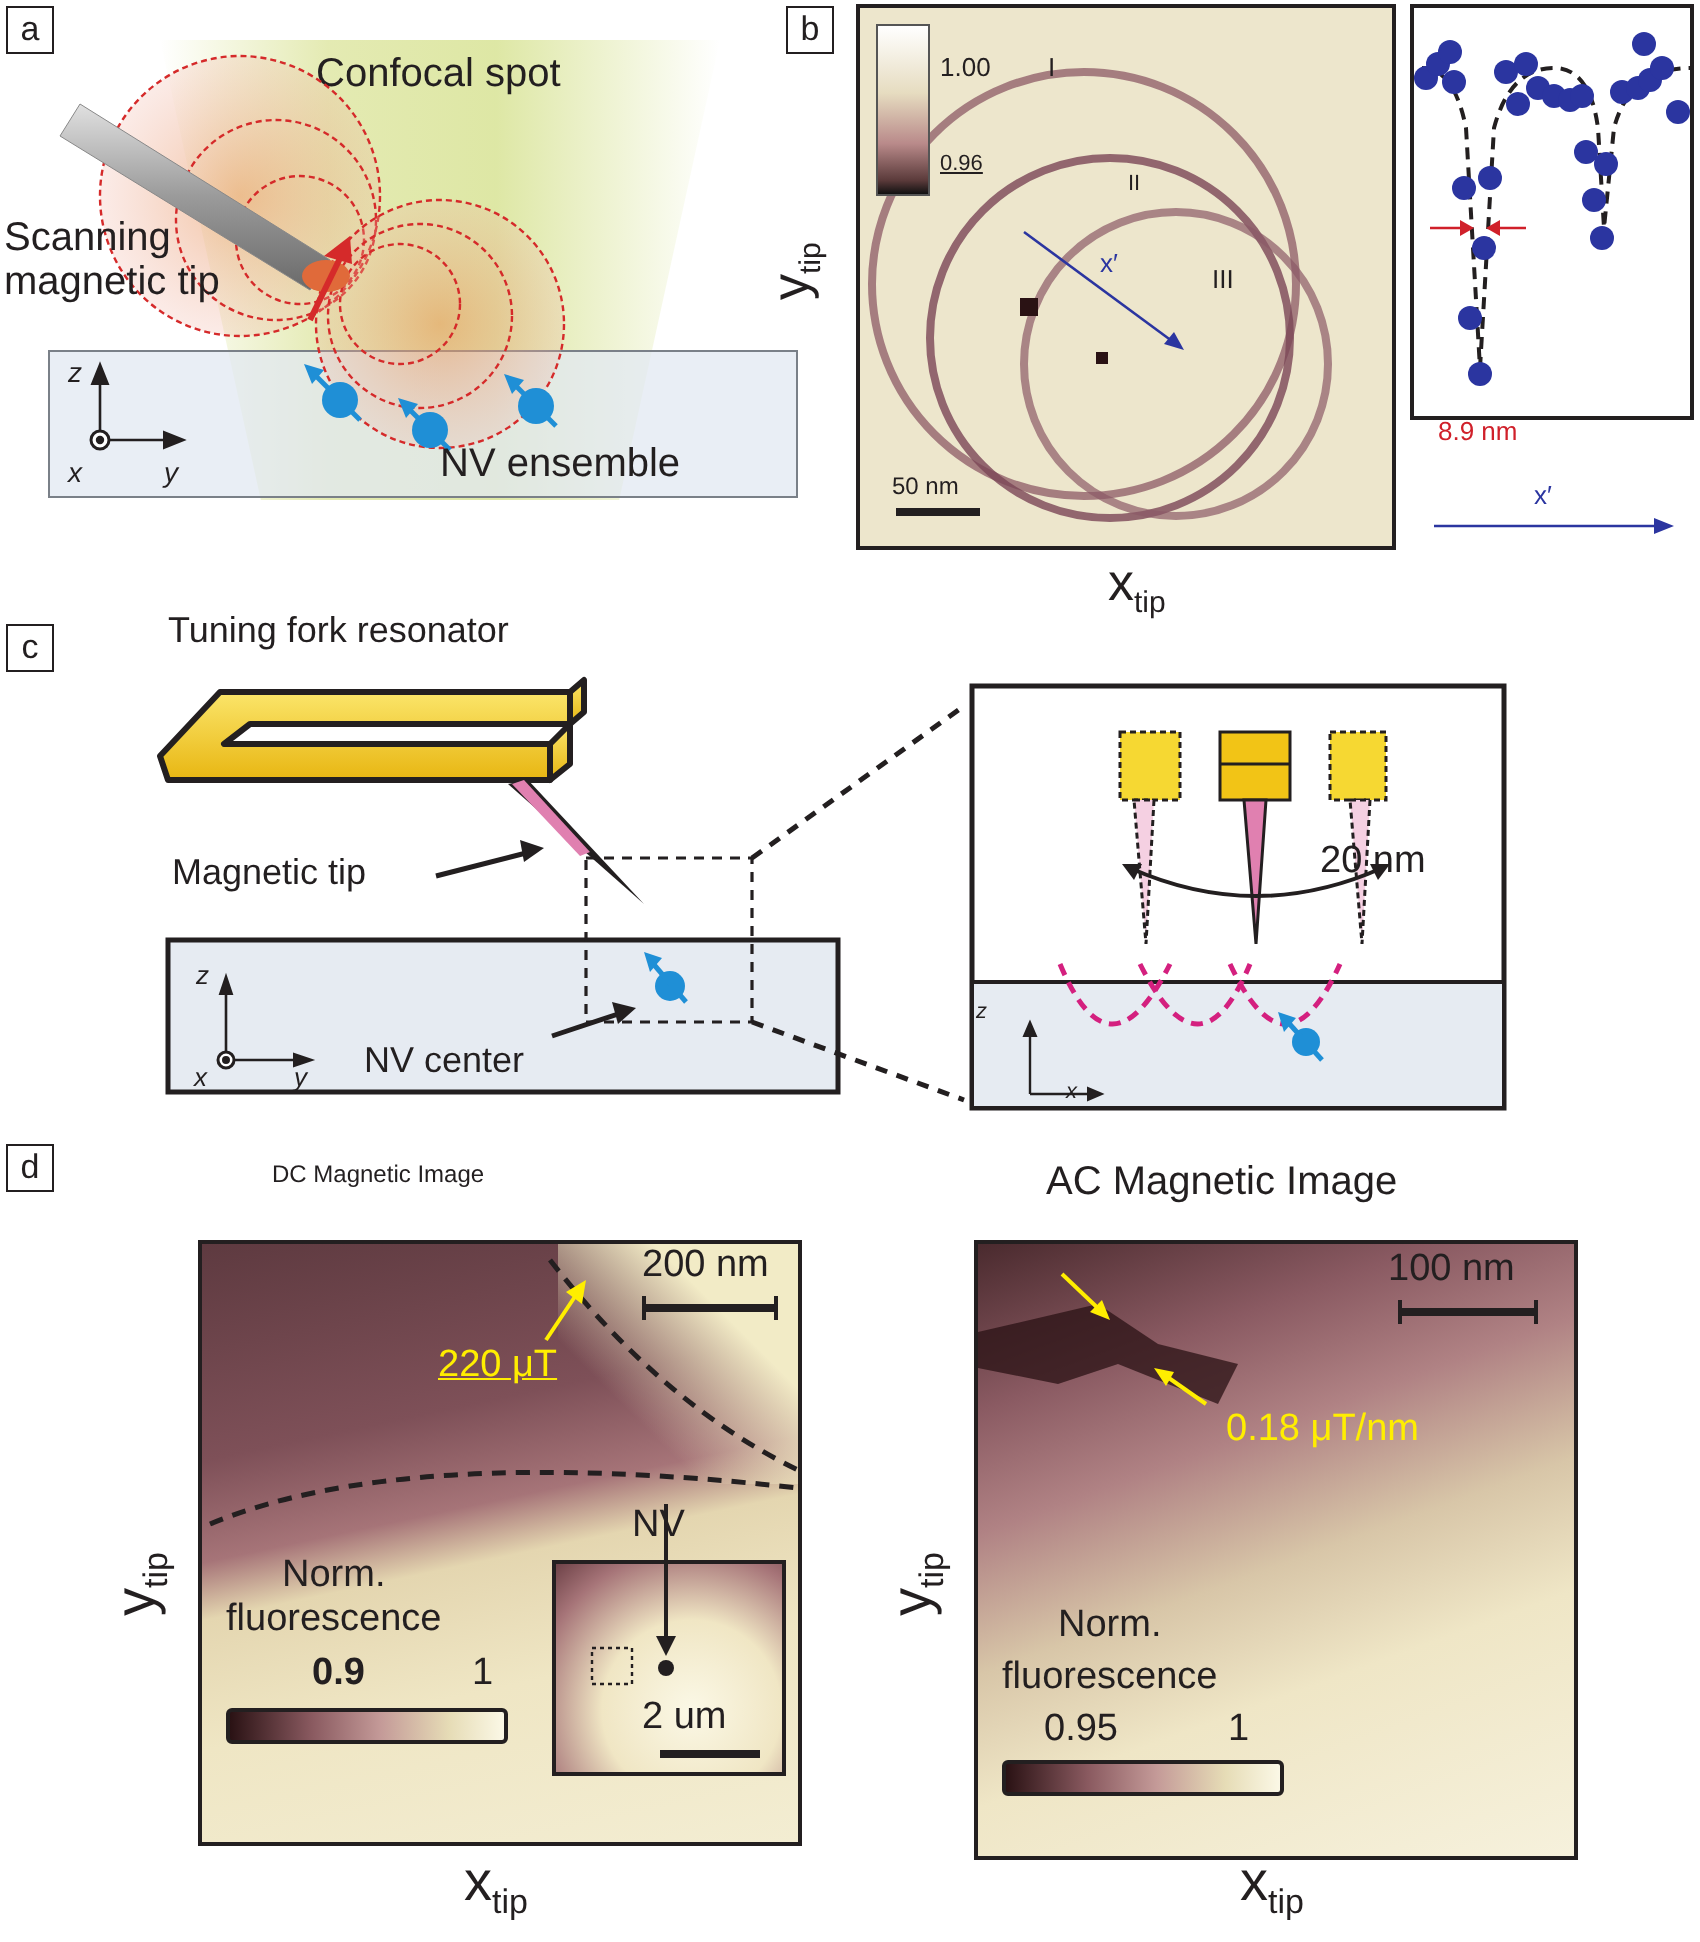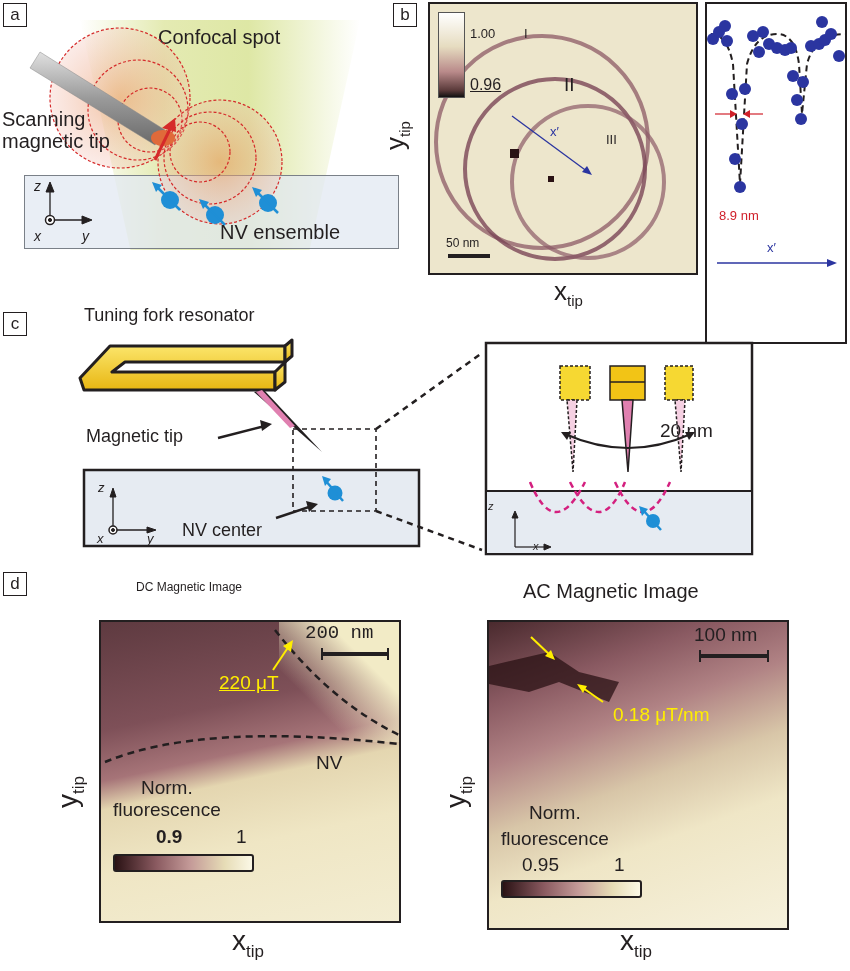--- a/index.html
+++ b/index.html
@@ -78,32 +78,32 @@
     <circle cx="112" cy="138" r="106" fill="none" stroke="#8c5a66" stroke-width="4" opacity="0.75"></circle>
     <circle cx="125" cy="165" r="90" fill="none" stroke="#7a4656" stroke-width="4" opacity="0.8"></circle>
     <circle cx="158" cy="178" r="76" fill="none" stroke="#8c5a66" stroke-width="4" opacity="0.7"></circle>
     <rect x="80" y="145" width="9" height="9" fill="#2a1214"></rect>
     <rect x="118" y="172" width="6" height="6" fill="#2a1214"></rect>
     <line x1="82" y1="112" x2="158" y2="168" stroke="#2b35a0" stroke-width="1.3"></line>
     <polygon points="162,171 152,168 157,162" fill="#2b35a0"></polygon>
   </svg>
   <div class="abs" style="left:8px;top:8px;width:25px;height:84px;border:1px solid #555;background:linear-gradient(#ffffff,#e6dcc0 40%,#b98a8a 70%,#5a3a3a 92%,#111 100%);"></div>
   <div class="txt" style="left:40px;top:22px;font-size:13px;">1.00</div>
-  <div class="txt" style="left:40px;top:72px;font-size:16px;text-decoration:underline;">0.96</div>
+  <div class="txt" style="left:40px;top:72px;font-size:11px;text-decoration:underline;">0.96</div>
   <div class="txt" style="left:94px;top:22px;font-size:13px;">I</div>
-  <div class="txt" style="left:134px;top:70px;font-size:19px;">II</div>
+  <div class="txt" style="left:134px;top:82px;font-size:11px;">II</div>
   <div class="txt" style="left:176px;top:128px;font-size:13px;">III</div>
   <div class="txt" style="left:120px;top:120px;font-size:13px;color:#2b35a0;">x′</div>
   <div class="txt" style="left:16px;top:232px;font-size:12px;">50 nm</div>
   <div class="abs" style="left:18px;top:250px;width:42px;height:4px;background:#231f20;"></div>
 </div>
 <div class="txt" style="left:554px;top:276px;font-size:26px;"><span>x</span><sub style="font-size:15px;">tip</sub></div>
 <div class="txt" style="left:380px;top:118px;font-size:26px;transform:rotate(-90deg);transform-origin:left top;top:150px;"><span>y</span><sub style="font-size:15px;">tip</sub></div>
 
-<div class="framebox" style="left:705px;top:2px;width:142px;height:342px;background:#fff;">
+<div class="framebox" style="left:705px;top:2px;width:142px;height:208px;background:#fff;">
   <svg width="142" height="273" style="left:0;top:0;">
     <path d="M4,30 Q20,30 26,60 L33,180 L40,60 Q48,30 70,30 Q88,30 92,60 L95,110 L100,60 Q108,30 138,30" fill="none" stroke="#231f20" stroke-width="2" stroke-dasharray="6,4"></path>
     <g fill="#2b35a0">
       <circle cx="6" cy="35" r="6"></circle>
         <circle cx="12" cy="28" r="6"></circle>
         <circle cx="18" cy="22" r="6"></circle>
         <circle cx="20" cy="37" r="6"></circle>
       <circle cx="25" cy="90" r="6"></circle>
         <circle cx="38" cy="85" r="6"></circle>
         <circle cx="35" cy="120" r="6"></circle>
@@ -227,30 +227,40 @@
   <div class="abs" style="right:0;top:0;width:120px;height:120px;background:linear-gradient(225deg,#f2ebc6 30%,rgba(242,235,198,0) 70%);"></div>
   <svg width="302" height="303" style="left:0;top:0;">
     <path d="M174,8 Q230,80 298,113" fill="none" stroke="#231f20" stroke-width="2.5" stroke-dasharray="7,5"></path>
     <path d="M4,140 Q100,100 298,122" fill="none" stroke="#231f20" stroke-width="2.5" stroke-dasharray="7,5"></path>
     <line x1="172" y1="48" x2="188" y2="24" stroke="#ffee00" stroke-width="2"></line>
     <polygon points="192,18 182,24 190,30" fill="#ffee00"></polygon>
     <rect x="220" y="30" width="68" height="4" fill="#231f20"></rect>
     <rect x="220" y="26" width="2" height="12" fill="#231f20"></rect>
       <rect x="286" y="26" width="2" height="12" fill="#231f20"></rect>
   </svg>
-  <div class="txt" style="left:204px;top:0px;font-size:19px;font-family:Liberation Mono, monospace;">200 nm</div>
+  <div class="txt" style="left:220px;top:0px;font-size:19px;">200 nm</div>
   <div class="txt" style="left:118px;top:50px;font-size:19px;color:#ffee00;text-decoration:underline;">220 μT</div>
   <div class="txt" style="left:12px;top:155px;font-size:19px;line-height:22px;text-align:center;">
     <div>Norm.</div>
     <div>fluorescence</div>
   </div>
   <div class="txt" style="left:55px;top:204px;font-size:19px;font-weight:bold;">0.9</div>
   <div class="txt" style="left:135px;top:204px;font-size:19px;">1</div>
   <div class="abs" style="left:12px;top:232px;width:137px;height:14px;border:2px solid #231f20;border-radius:3px;background:linear-gradient(90deg,#2a1214,#8a5a60 30%,#c49a98 55%,#e6dcb6 80%,#fbf8e6);"></div>
   <div class="txt" style="left:215px;top:130px;font-size:19px;">NV</div>
+  <div class="framebox" style="left:175px;top:158px;width:117px;height:108px;background:radial-gradient(circle at 60% 70%,#fbf8e6 0%,#f0e6c4 45%,#a67478 80%,#6e4248 100%);">
+    <svg width="117" height="108" style="left:0;top:0;">
+      <line x1="55" y1="-30" x2="55" y2="40" stroke="#231f20" stroke-width="2"></line>
+      <polygon points="55,46 50,36 60,36" fill="#231f20"></polygon>
+      <circle cx="55" cy="52" r="4" fill="#231f20"></circle>
+      <rect x="18" y="42" width="20" height="18" fill="none" stroke="#231f20" stroke-width="1.2" stroke-dasharray="2,2"></rect>
+      <rect x="52" y="93" width="50" height="4" fill="#231f20"></rect>
+    </svg>
+    <div class="txt" style="left:43px;top:66px;font-size:19px;">2 um</div>
+  </div>
 </div>
 <div class="txt" style="left:232px;top:925px;font-size:28px;"><span>x</span><sub style="font-size:17px;">tip</sub></div>
 <div class="txt" style="left:52px;top:808px;font-size:28px;transform:rotate(-90deg);transform-origin:left top;"><span>y</span><sub style="font-size:17px;">tip</sub></div>
 
 <div class="txt" style="left:523px;top:580px;font-size:20px;">AC Magnetic Image</div>
 <div class="framebox" style="left:487px;top:620px;width:302px;height:310px;background:linear-gradient(160deg,#4a2a2e 0%,#8a5a62 20%,#b08284 35%,#d8c6a8 52%,#efe6c6 68%,#f6f1dc 100%);">
   <svg width="302" height="303" style="left:0;top:0;">
     <path d="M0,44 L60,30 L90,50 L130,60 L120,80 L70,60 L40,70 L0,62 Z" fill="#2a1214" opacity="0.75"></path>
     <line x1="42" y1="15" x2="62" y2="34" stroke="#ffee00" stroke-width="2"></line>
       <polygon points="66,38 56,34 62,28" fill="#ffee00"></polygon>

